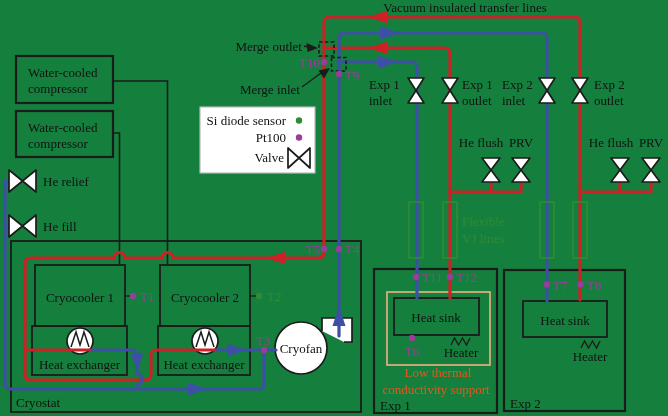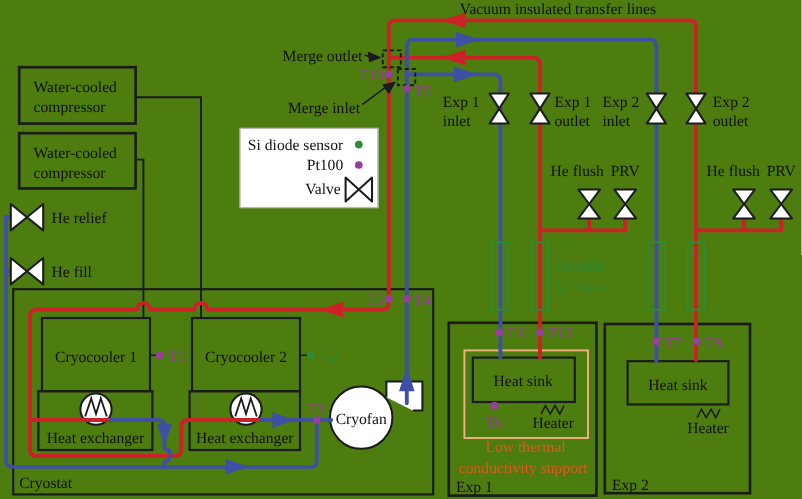--- a/index.html
+++ b/index.html
@@ -1,16 +1,16 @@
 <!DOCTYPE html>
 <html style="--hot-line: #cc2127; --cold-line: #3e4fa6; --pt100-purple: #993d9a; --si-diode-green: #2f8b35; --vj-green: #2f8b35; --support-orange: #e4571e; --support-box: #f2b183; --line-black: #1b1b1b;"><head>
 <meta charset="utf-8">
 <style>
   html,body{margin:0;padding:0;background:#fff;}
-  #stage{width:668px;height:416px;position:relative;background:#4d7c0f;overflow:hidden;}
+  #stage{width:668px;height:416px;position:relative;background:#15803d;overflow:hidden;}
   svg{display:block;}
   svg text{font-family:"Liberation Serif",serif;font-size:13px;fill:#111;}
   .end{text-anchor:end}.mid{text-anchor:middle}
   .purple{fill:var(--pt100-purple)}
   .green{fill:var(--si-diode-green)}
   .orange{fill:var(--support-orange)}
   .box{fill:none;stroke:var(--line-black);stroke-width:1.8}
   .thick{stroke-width:2.2}
   .wire{fill:none;stroke:var(--line-black);stroke-width:1.6}
   .thin{fill:none;stroke:var(--line-black);stroke-width:1.3}

